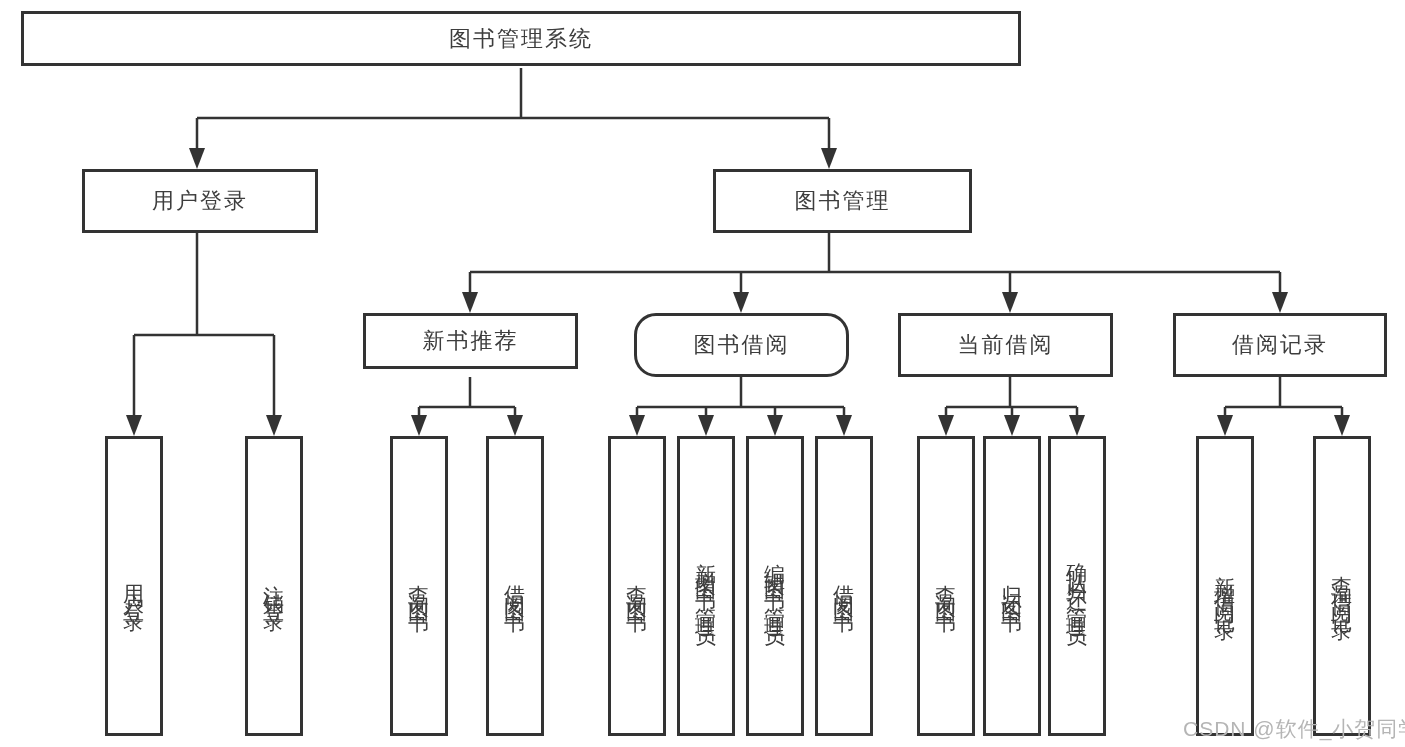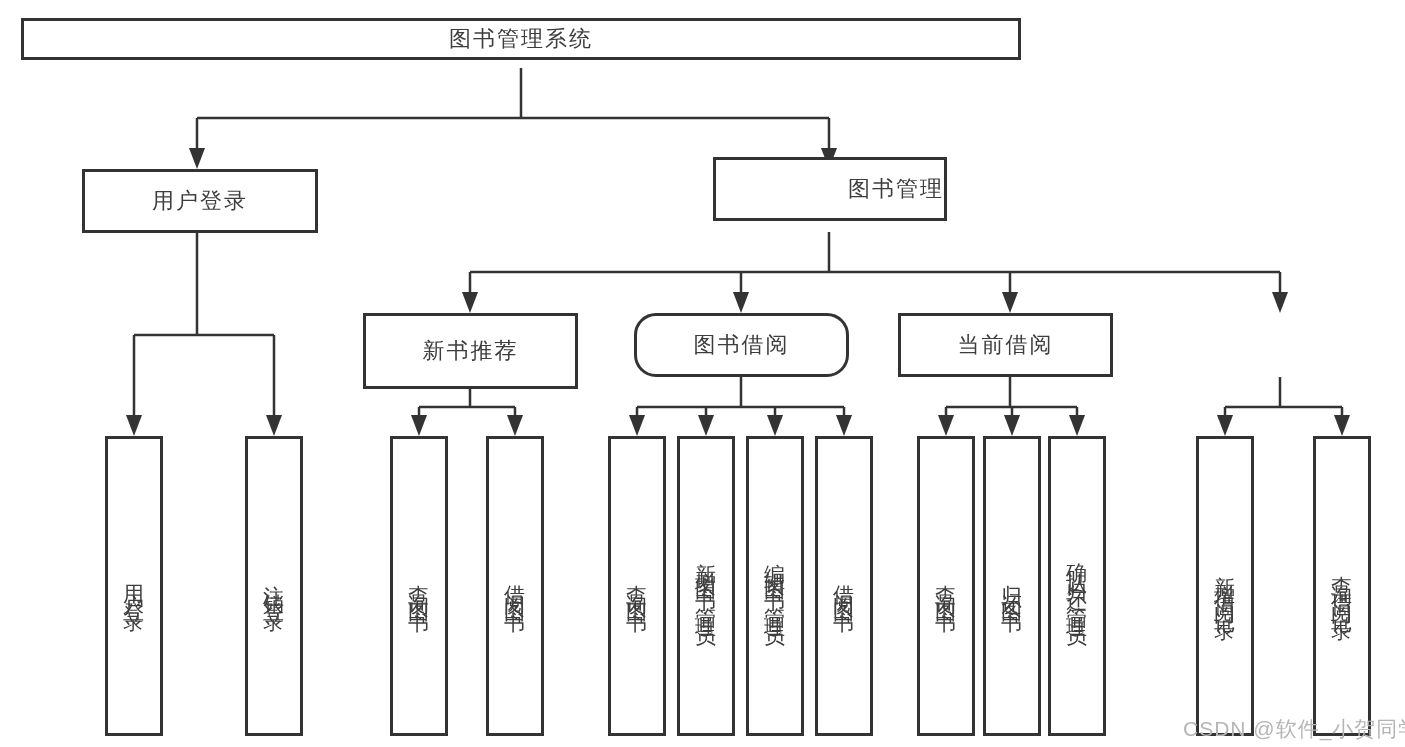--- a/index.html
+++ b/index.html
@@ -58,24 +58,24 @@
     position: absolute;
     left: 1183px;
     top: 715px;
     color: #b5b5b5;
     font-size: 21px;
     letter-spacing: 1px;
     z-index: 3;
     white-space: nowrap;
   }
   
-  .n-root { left: 21px;  top: 18px;  width: 1000px; height: 42px; font-family: Liberation Serif, serif; }
+  .n-root { left: 21px;  top: 11px;  width: 1000px; height: 55px; font-family: Liberation Serif, serif; }
   .n-2a   { left: 82px;  top: 169px; width: 236px;  height: 64px; }
-  .n-2b   { left: 713px; top: 157px; width: 234px;  height: 64px; justify-content: flex-end; }
-  .n-3a   { left: 363px; top: 313px; width: 215px;  height: 76px; }
+  .n-2b   { left: 713px; top: 169px; width: 259px;  height: 64px; }
+  .n-3a   { left: 363px; top: 313px; width: 215px;  height: 56px; }
   .n-3b   { left: 634px; top: 313px; width: 215px;  height: 64px; border-radius: 22px; }
   .n-3c   { left: 898px; top: 313px; width: 215px;  height: 64px; }
   .n-3d   { left: 1173px;top: 313px; width: 214px;  height: 64px; }
   .l-1  { left: 105px; }
   .l-2  { left: 245px; }
   .l-3  { left: 390px; }
   .l-4  { left: 486px; }
   .l-5  { left: 608px; }
   .l-6  { left: 677px; }
   .l-7  { left: 746px; }
@@ -147,20 +147,23 @@
 
   <div class="node n-3a">
     <span class="lbl">新书推荐</span>
   </div>
   <div class="node n-3b">
     <span class="lbl">图书借阅</span>
   </div>
   <div class="node n-3c">
     <span class="lbl">当前借阅</span>
   </div>
+  <div class="node n-3d">
+    <span class="lbl">借阅记录</span>
+  </div>
 
   <div class="leaf l-1">
     <span class="vlbl">用户登录</span>
   </div>
   <div class="leaf l-2">
     <span class="vlbl">注销登录</span>
   </div>
 
   <div class="leaf l-3">
     <span class="vlbl">查询图书</span>

